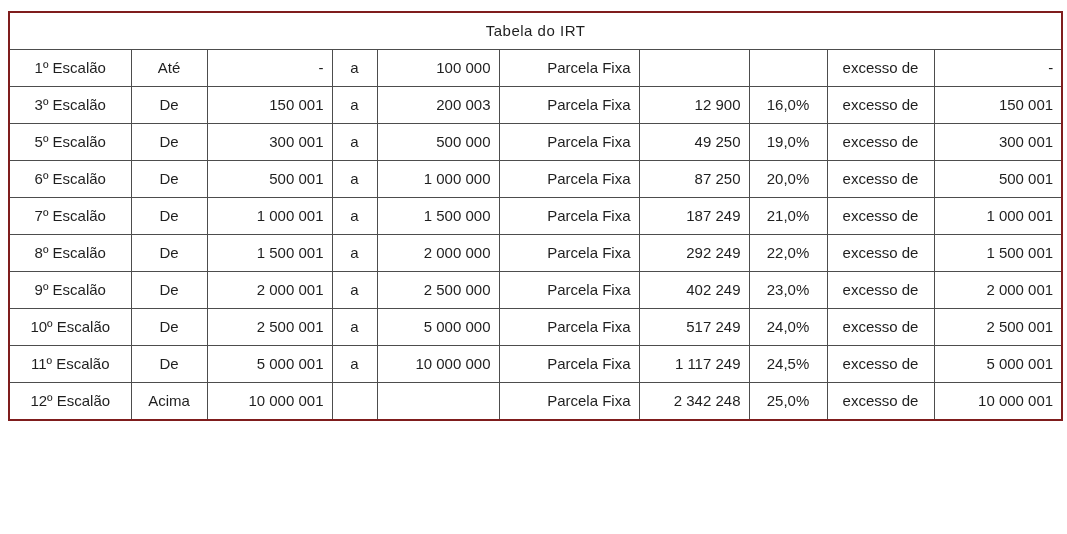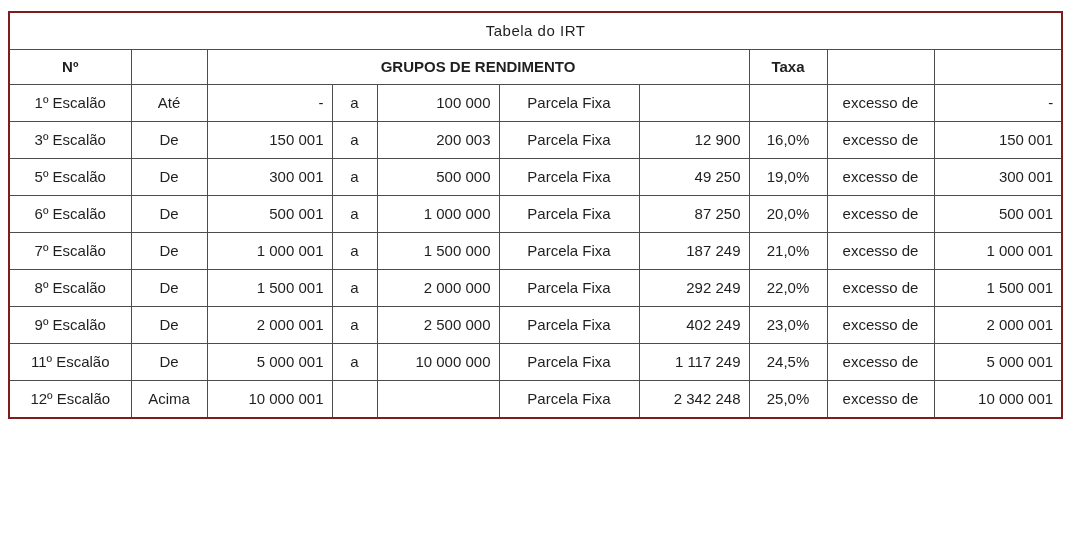--- a/index.html
+++ b/index.html
@@ -45,21 +45,21 @@
     font-size: 26px;
     letter-spacing: 0.5px;
     padding: 0;
   }
   tr.header-row td {
     height: 34px;
     line-height: 34px;
     font-weight: 700;
     text-align: center;
   }
-  .al { text-align: center; }
+  .al { text-align: right; }
   .ac { text-align: center; }
   .ar { text-align: right; }
 </style>
 </head>
 <body>
 
 <div class="page">
   <table class="irt">
     <colgroup>
       <col style="width:122px">
@@ -70,28 +70,20 @@
         <col style="width:140px">
       <col style="width:110px">
         <col style="width:78px">
         <col style="width:107px">
       <col style="width:128px">
     </colgroup>
     <tbody>
       <tr>
         <td class="title-cell" colspan="10">Tabela do IRT</td>
       </tr>
-      <tr class="header-row">
-        <td>Nº</td>
-        <td></td>
-        <td colspan="5">GRUPOS DE RENDIMENTO</td>
-        <td>Taxa</td>
-        <td></td>
-        <td></td>
-      </tr>
     </tbody>
     <tbody id="rows-body">
         <tr>
           <td class="ac">1º Escalão</td>
           <td class="ac">Até</td>
           <td class="ar">-</td>
           <td class="ac">a</td>
           <td class="ar">100 000</td>
           <td class="al">Parcela Fixa</td>
           <td class="ar"></td>
@@ -163,20 +155,32 @@
           <td class="ac">9º Escalão</td>
           <td class="ac">De</td>
           <td class="ar">2 000 001</td>
           <td class="ac">a</td>
           <td class="ar">2 500 000</td>
           <td class="al">Parcela Fixa</td>
           <td class="ar">402 249</td>
           <td class="ac">23,0%</td>
           <td class="ac">excesso de</td>
           <td class="ar">2 000 001</td>
+        </tr>
+        <tr>
+          <td class="ac">10º Escalão</td>
+          <td class="ac">De</td>
+          <td class="ar">2 500 001</td>
+          <td class="ac">a</td>
+          <td class="ar">5 000 000</td>
+          <td class="al">Parcela Fixa</td>
+          <td class="ar">517 249</td>
+          <td class="ac">24,0%</td>
+          <td class="ac">excesso de</td>
+          <td class="ar">2 500 001</td>
         </tr>
         <tr>
           <td class="ac">11º Escalão</td>
           <td class="ac">De</td>
           <td class="ar">5 000 001</td>
           <td class="ac">a</td>
           <td class="ar">10 000 000</td>
           <td class="al">Parcela Fixa</td>
           <td class="ar">1 117 249</td>
           <td class="ac">24,5%</td>

